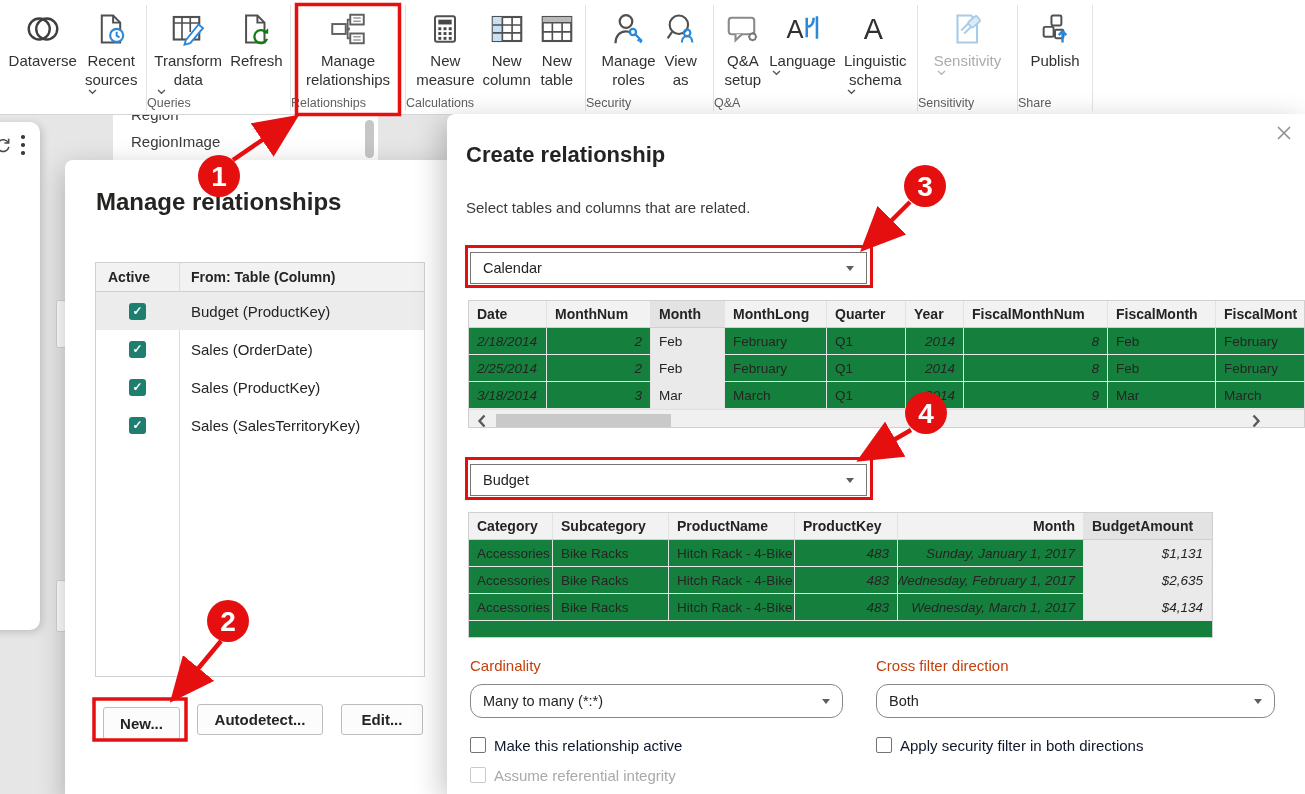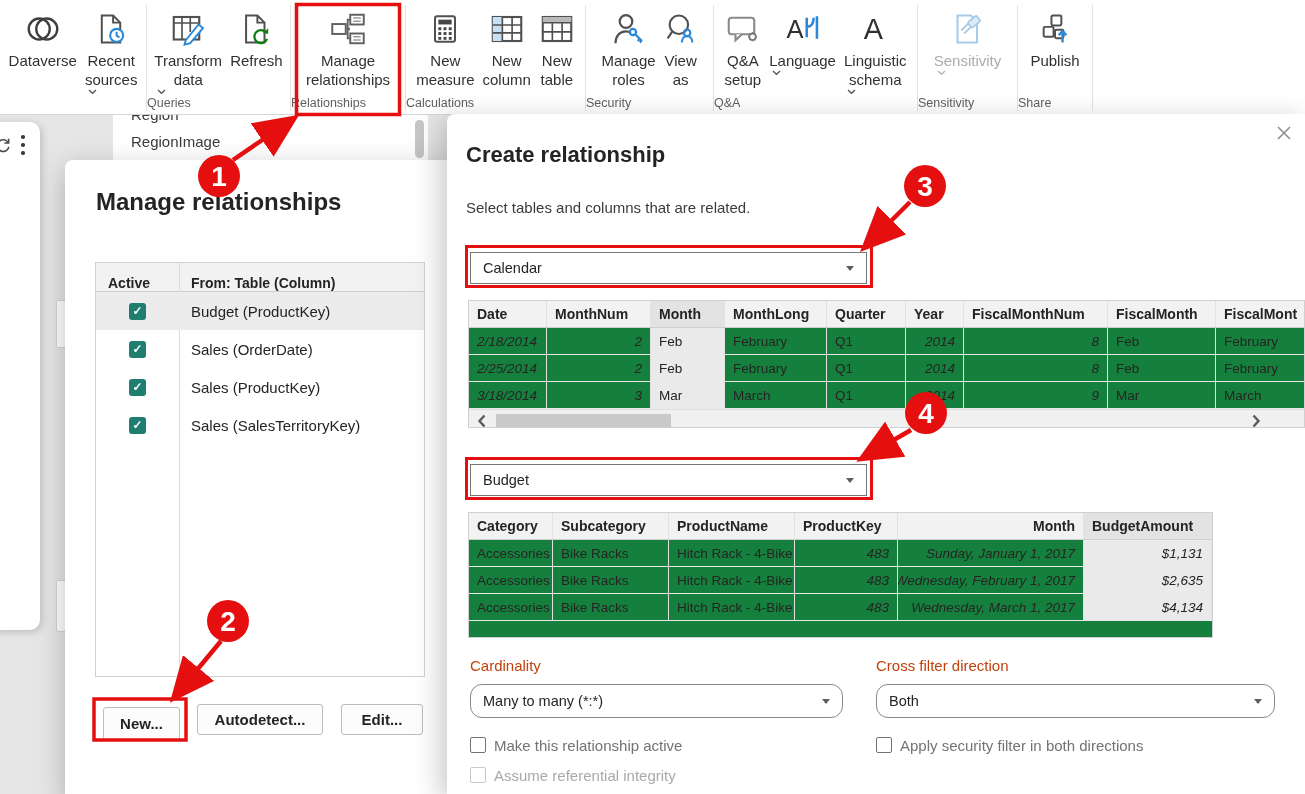--- a/index.html
+++ b/index.html
@@ -11,40 +11,40 @@
   .rgroup{display:flex;flex-direction:column;box-sizing:border-box}
   .ritems{display:flex;flex:1;justify-content:center}
   .ritem{display:flex;flex-direction:column;align-items:center;padding:7px 4px 0;cursor:pointer}
   .ricon{height:44px;display:flex;align-items:center;justify-content:center}
   .rlabel{font-size:15px;line-height:19px;text-align:center;color:#323130;white-space:nowrap}
   .rglabel{font-size:12.5px;color:#5f5f5f;height:18px;line-height:14px}
   .rsep{width:1px;background:#e3e3e3;margin:5px 0 3px}
   .disabled .rlabel{color:#ababab}
   .chev{margin-left:3px;vertical-align:2px}
   
-  .fieldpanel{position:absolute;left:113px;top:100px;width:315px;height:64px;background:#fff;z-index:1}
+  .fieldpanel{position:absolute;left:113px;top:100px;width:265px;height:64px;background:#fff;z-index:1}
   .fielditem{position:absolute;left:18px;font-size:15px;color:#3b3b3b;white-space:nowrap}
   .fscroll{position:absolute;right:4px;top:20px;width:9px;height:38px;background:#c6c6c6;border-radius:5px}
   .leftcard{position:absolute;left:-12px;top:122px;width:52px;height:508px;background:#fff;
             border-radius:10px;box-shadow:2px 2px 8px rgba(0,0,0,.18);z-index:2}
   .dots{position:absolute;left:33px;top:13px;width:4px}
   .dots i{display:block;width:3.5px;height:3.5px;border-radius:50%;background:#3b3b3b;margin-bottom:4.5px}
   .sliver{position:absolute;width:8px;background:#fff;border:1px solid #d4d4d4;border-radius:2px;z-index:2}
   
   .dialog{position:absolute;background:#fff;box-sizing:border-box}
   .mng{left:65px;top:160px;width:390px;height:640px;border-radius:8px 0 0 0;
        box-shadow:0 8px 28px rgba(0,0,0,.25);z-index:10}
   .crt{left:447px;top:114px;width:860px;height:680px;border-radius:8px 0 0 0;
        box-shadow:-6px 6px 28px rgba(0,0,0,.22);z-index:20}
   .dtitle{position:absolute;font-weight:600;color:#252423;white-space:nowrap}
   
   .mtbl{position:absolute;left:30px;top:102px;width:330px;height:415px;border:1px solid #d0d0d0;
         box-sizing:border-box;background:#fff}
   .mhead{display:flex;height:28px;background:#f2f2f2;border-bottom:1px solid #cfcfcf;
-         font-weight:700;font-size:14px;align-items:flex-end}
+         font-weight:700;font-size:14px;align-items:center}
   .mh0{width:83px;padding-left:12px;box-sizing:border-box}
   .mh1{flex:1;padding-left:12px}
   .vline{position:absolute;left:83px;top:0;bottom:0;width:1px;background:#dcdcdc}
   .mrow{display:flex;height:38px;align-items:center;font-size:15px;position:relative}
   .mrow.sel{background:#ececec}
   .mc0{width:83px;display:flex;justify-content:center}
   .mc1{flex:1;padding-left:12px;white-space:nowrap}
   .cbk{width:17px;height:17px;border-radius:3px;background:#1e7e70;display:block}
   .cbk::before{content:"\2713";display:block;text-align:center;color:#fff;font-size:12px;line-height:17px;font-weight:bold}
   .btn{position:absolute;display:flex;align-items:center;justify-content:center;background:#fcfcfc;
@@ -52,21 +52,21 @@
   
   .sub{position:absolute;font-size:15px;color:#3b3b3b;white-space:nowrap}
   .dd{position:absolute;border:1px solid #767676;background:#fff;display:flex;align-items:center;
       padding:0 12px;font-size:14.5px;box-sizing:border-box;cursor:pointer}
   .dd.rnd{border-radius:12px;border-color:#8a8886}
   .caret{position:absolute;right:12px;top:50%;margin-top:-2px;width:0;height:0;
          border-left:4.5px solid transparent;border-right:4.5px solid transparent;border-top:5px solid #5f5d5b}
   .lbl{position:absolute;font-size:15px;color:#c2410c;white-space:nowrap}
   .cb{position:absolute;width:16px;height:16px;border:1px solid #75736f;border-radius:2px;background:#fff;box-sizing:border-box}
   .cb.dis{border-color:#c9c9c9}
-  .cblbl{position:absolute;font-size:15px;color:#737373;white-space:nowrap}
+  .cblbl{position:absolute;font-size:15px;color:#0f172a;white-space:nowrap}
   .cblbl.dis{color:#a9a9a9}
   
   .tbl{position:absolute;border:1px solid #d0d0d0;background:#15803d;font-size:13.5px;box-sizing:border-box;overflow:hidden}
   .trow{display:flex;height:26px;border-bottom:1px solid #e9e9e9}
   .trow.th{background:#f2f2f2;font-weight:700;font-size:14px;border-bottom:1px solid #cfcfcf;color:#252423}
   .td{padding:0 8px;box-sizing:border-box;border-right:1px solid #e2e2e2;display:flex;
       align-items:center;overflow:hidden;white-space:nowrap;flex-shrink:0}
   .it{font-style:italic}
   .ra{justify-content:flex-end}
   .selc{background:#eaeaea}

